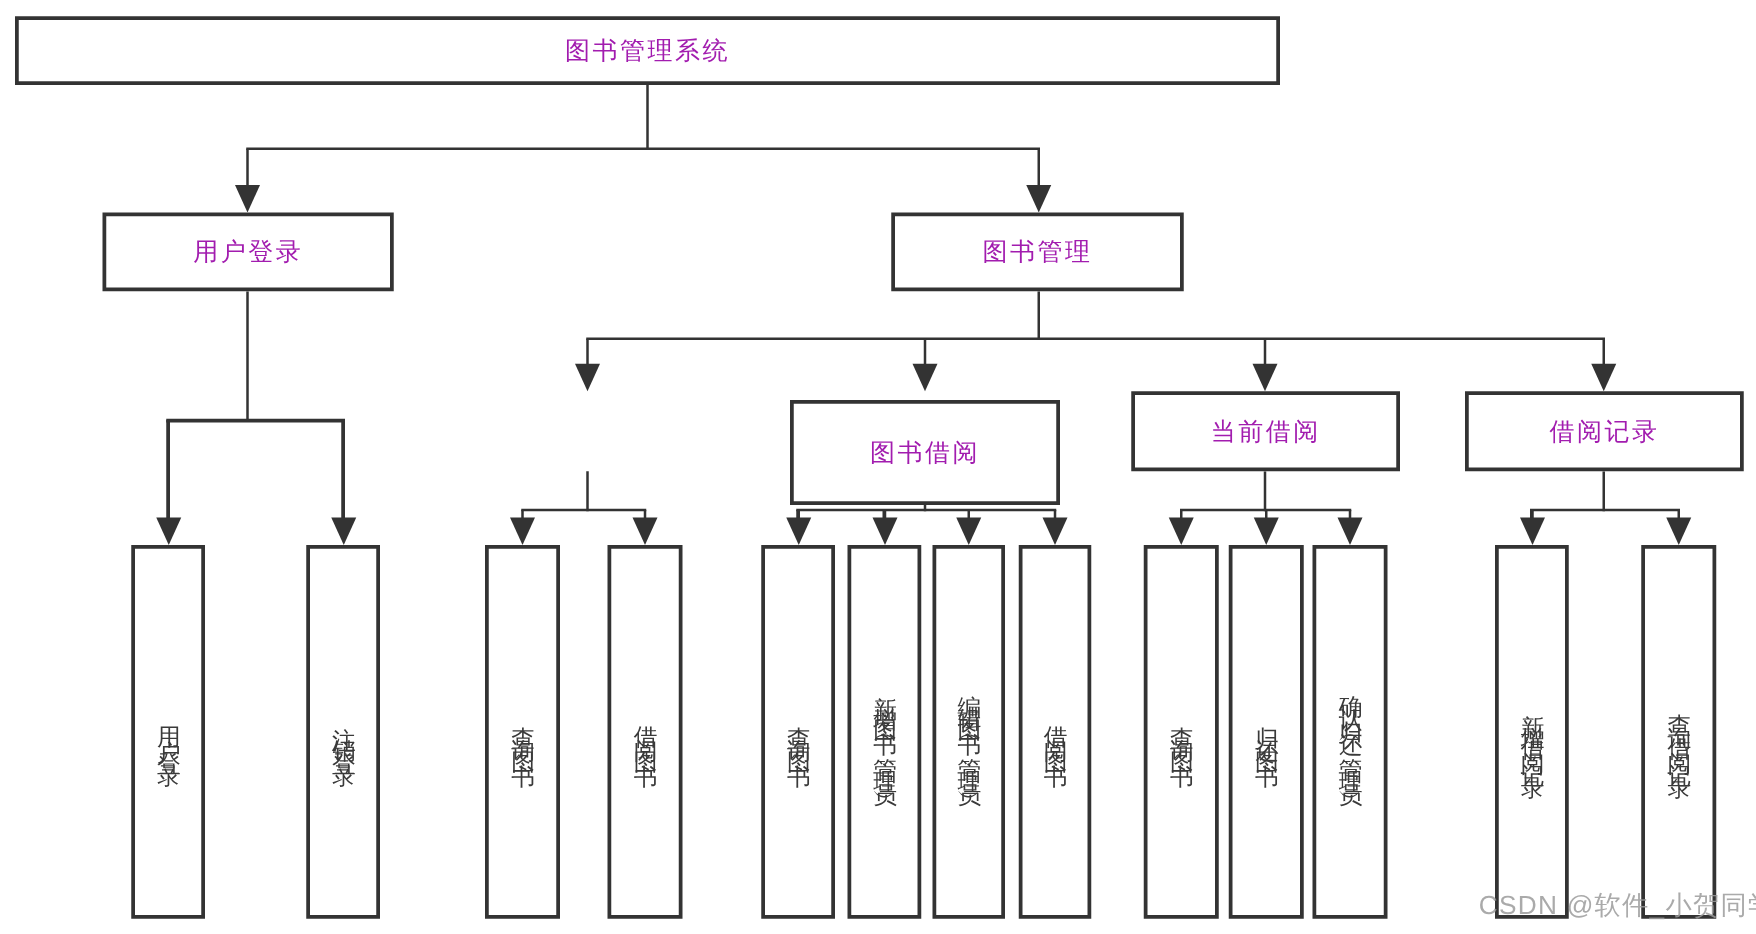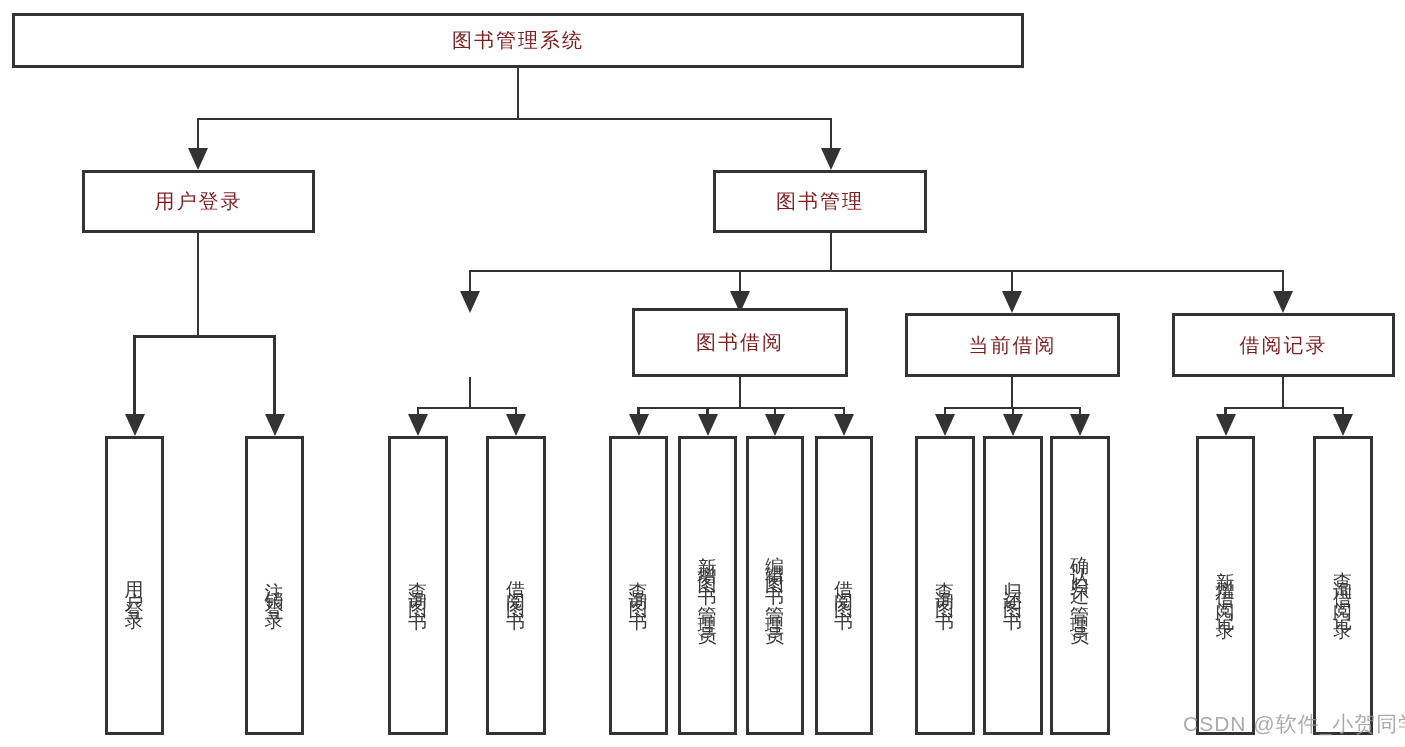--- a/index.html
+++ b/index.html
@@ -4,21 +4,21 @@
 <style>
   html,body{margin:0;padding:0;background:#fff;}
   .canvas{
     position:relative;width:1405px;height:747px;background:#ffffff;
     font-family:"Liberation Sans","DejaVu Sans",sans-serif;color:#3a3a3a;
     overflow:hidden;
   }
   .node{
     position:absolute;background:#fff;border:3px solid #333333;
     box-sizing:border-box;display:flex;align-items:center;justify-content:center;
-    font-size:20px;letter-spacing:2px;color:#7f1d1d;
+    font-size:20px;letter-spacing:2px;color:#a21caf;
   }
   .leaf{
     position:absolute;background:#fff;border:3px solid #333333;
     box-sizing:border-box;display:flex;align-items:center;justify-content:center;
     writing-mode:vertical-rl;text-orientation:mixed;
     font-size:19px;letter-spacing:10px;color:#3a3a3a;line-height:1;
   }
   .vline{position:absolute;width:2.5px;background:#333333;}
   .hline{position:absolute;height:2.5px;background:#333333;}
   .arrow{
@@ -95,25 +95,25 @@
   <div class="arrow" style="left:1215.5px;top:414px;"></div>
   <div class="arrow" style="left:1333px;top:414px;"></div>
 
   <div class="node" style="left:12px;top:13px;width:1012px;height:55px;">
     <span>图书管理系统</span>
   </div>
 
   <div class="node" style="left:82px;top:170px;width:233px;height:63px;">
     <span>用户登录</span>
   </div>
-  <div class="node" style="left:713px;top:170px;width:214px;height:63px;">
+  <div class="node" style="left:713px;top:170px;width:234px;height:63px;">
     <span>图书管理</span>
   </div>
 
-  <div class="node" style="left:632px;top:308px;width:216px;height:69px;">
+  <div class="node" style="left:632px;top:320px;width:216px;height:84px;">
     <span>图书借阅</span>
   </div>
   <div class="node" style="left:905px;top:313px;width:215px;height:64px;">
     <span>当前借阅</span>
   </div>
   <div class="node" style="left:1172px;top:313px;width:223px;height:64px;">
     <span>借阅记录</span>
   </div>
 
   <div class="leaf" style="left:105px;top:436px;width:59px;height:299px;">

